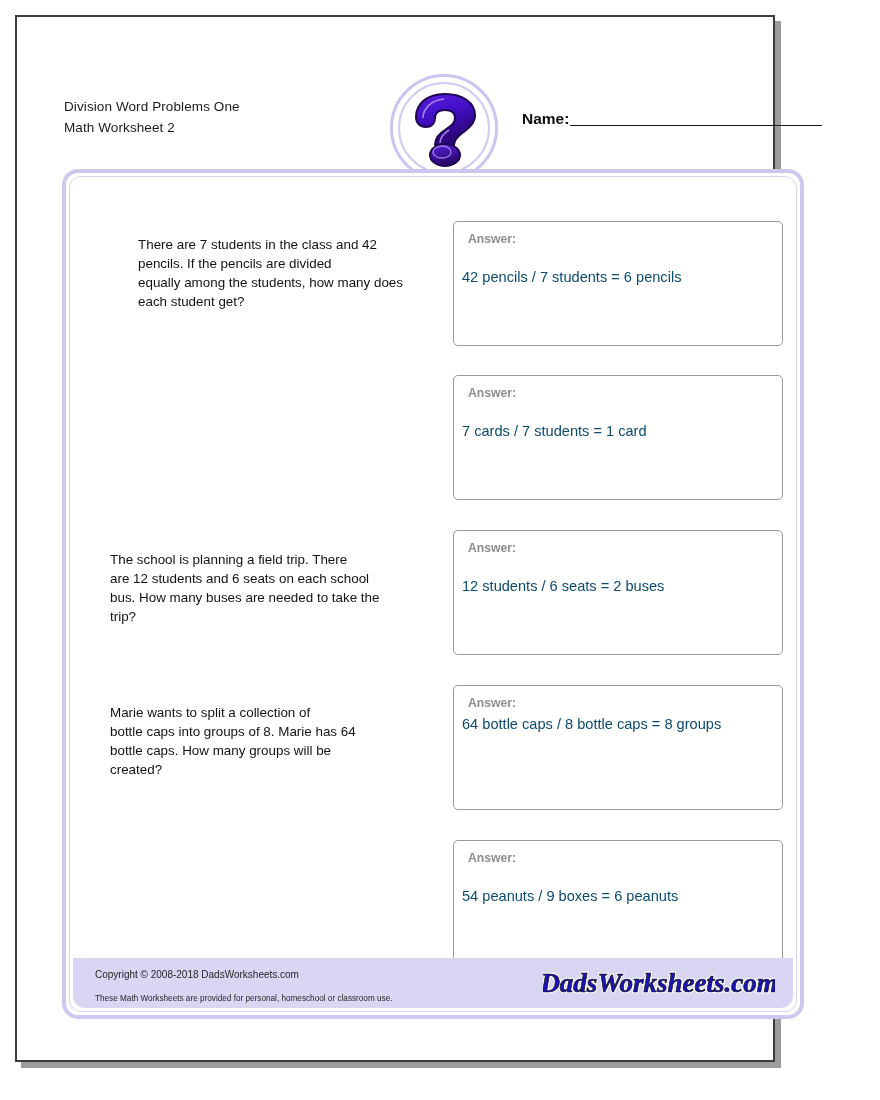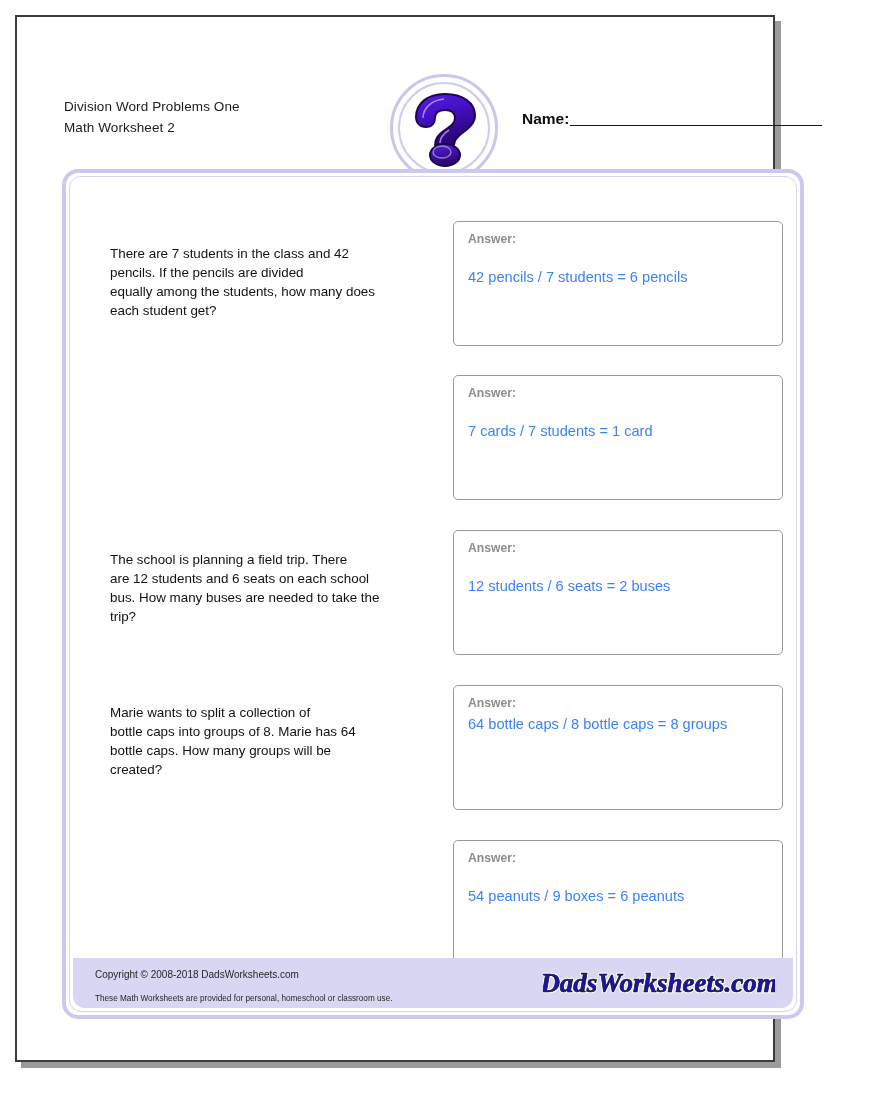--- a/index.html
+++ b/index.html
@@ -150,21 +150,21 @@
 
   .problem-text {
     position: absolute;
     left: 40px;
     width: 330px;
     font-size: 13.4px;
     line-height: 1.42;
     color: #121212;
     white-space: pre-line;
   }
-  .problem-row.r0 .problem-text { top: 31px; }
+  .problem-row.r0 .problem-text { top: 22px; margin-left: 28px; }
   .problem-row.r1 .problem-text { top: 32px; }
   .problem-row.r2 .problem-text { top: 28px; }
   .problem-row.r3 .problem-text { top: 26px; }
   .problem-row.r4 .problem-text { top: 30px; }
 
   .answer-box {
     position: absolute;
     left: 383px;
     top: 8px;
     width: 330px;
@@ -177,25 +177,25 @@
   .answer-label {
     position: absolute;
     left: 14px;
     top: 10px;
     font-size: 12.2px;
     font-weight: bold;
     color: #8d8d8d;
   }
   .answer-value {
     position: absolute;
-    left: 14px;
+    left: 8px;
     width: 302px;
     font-size: 14.6px;
     line-height: 1.42;
-    color: #3b82f6;
+    color: #0c4a6e;
   }
   .answer-box.pos-mid .answer-value { top: 45px; }
   .answer-box.pos-high .answer-value { top: 28px; }
 
   
   #footer-bar {
     position: absolute;
     left: 3px;
     right: 3px;
     bottom: 3px;

